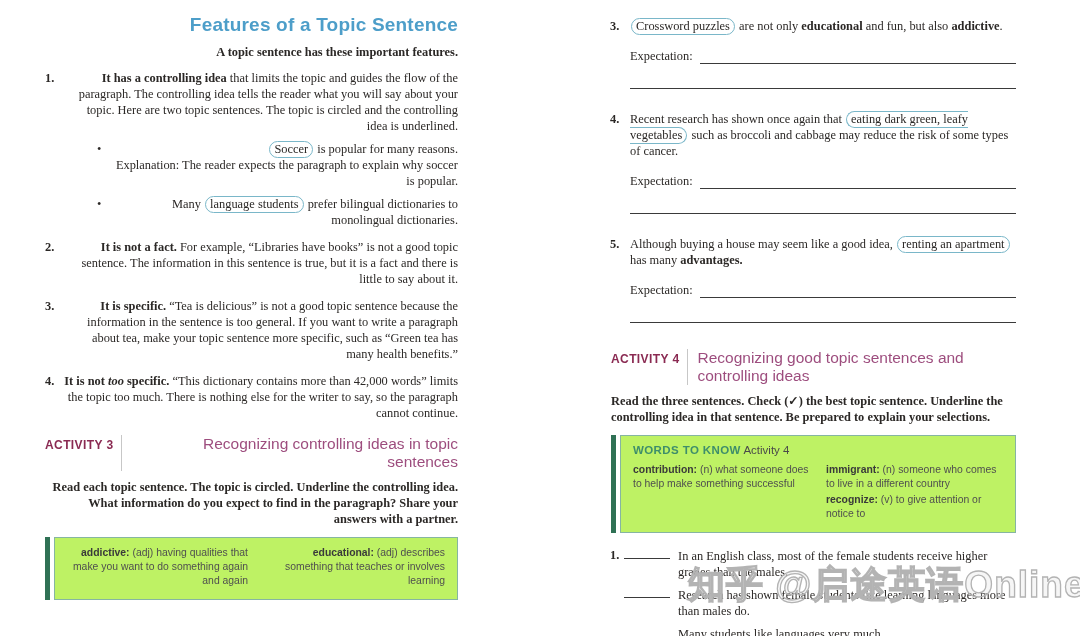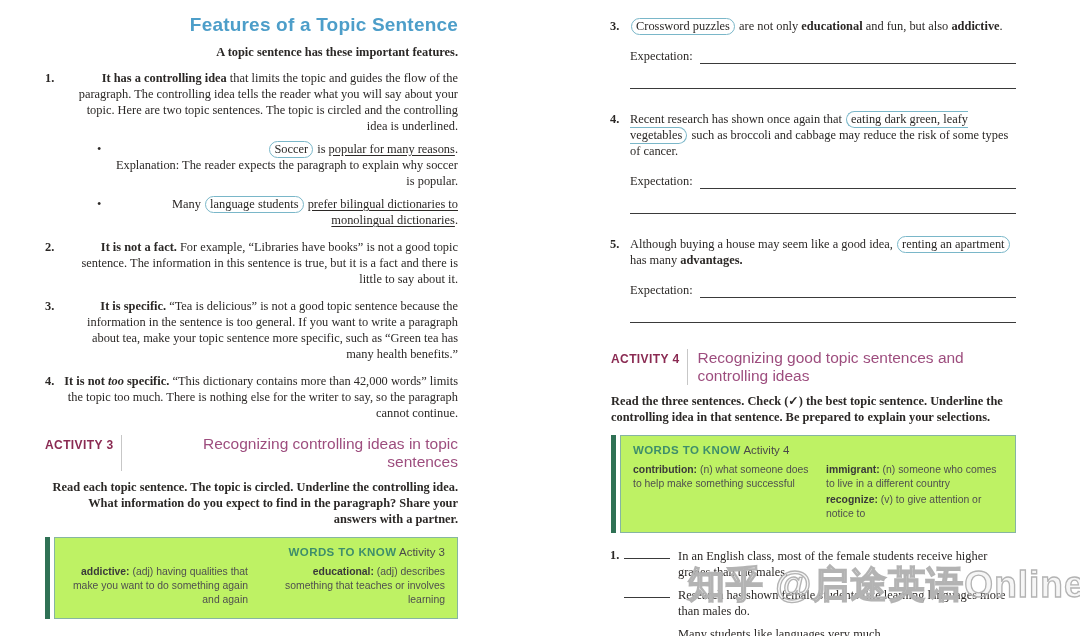--- a/index.html
+++ b/index.html
@@ -53,21 +53,21 @@
 
   
   .choice-item { position:relative; margin-top:15px; }
   .choice-item .num { position:absolute; left:8px; font-weight:bold; font-size:12.4px; }
   .option { position:relative; padding-left:76px; font-size:12.4px; line-height:16px; margin-bottom:7px; }
   .option .blank { position:absolute; left:22px; top:10px; width:46px; border-bottom:1.2px solid #3a3a3a; }
 
   
   .rt-b { font-weight:bold; }
   .rt-i { font-style:italic; }
-  .rt-u { text-decoration:underline; text-underline-offset:2px; }
+  .rt-u { text-underline-offset:2px; }
   .rt-circle { border:1.4px solid #7ab7c9; border-radius:9px; padding:0 4px 1px 4px; margin:0 1px; }
 
   
   #watermark { position:absolute; left:688px; top:560px; z-index:5;
                font-family:"Liberation Sans", sans-serif; font-size:37px; font-weight:bold;
                letter-spacing:1px; white-space:nowrap;
                color:rgba(220,220,220,0.25); -webkit-text-stroke:1.3px #b3b3b3; }
 </style>
 </head>
 <body>
@@ -108,24 +108,20 @@
 
   <div class="activity-header">
     <span class="act-label">ACTIVITY 3</span>
     <span class="act-title">Recognizing controlling ideas in topic sentences</span>
   </div>
   <div class="instructions">Read each topic sentence. The topic is circled. Underline the controlling idea. What information do you expect to find in the paragraph? Share your answers with a partner.</div>
 
   <div class="wtk-wrap">
     <div class="wtk-bar"></div>
     <div class="wtk-box">
-      <div class="wtk-head">
-        <span class="wtk-title">WORDS TO KNOW</span>
-        <span class="wtk-act"> Activity 3</span>
-      </div>
       <div class="wtk-cols">
         <div class="wtk-col">
           <div class="vocab-entry"><span class="rt-b">addictive:</span><span> (adj) having qualities that make you want to do something again and again</span></div>
 
         </div>
         <div class="wtk-col">
           <div class="vocab-entry"><span class="rt-b">educational:</span><span> (adj) describes something that teaches or involves learning</span></div>
 
         </div>
       </div>

